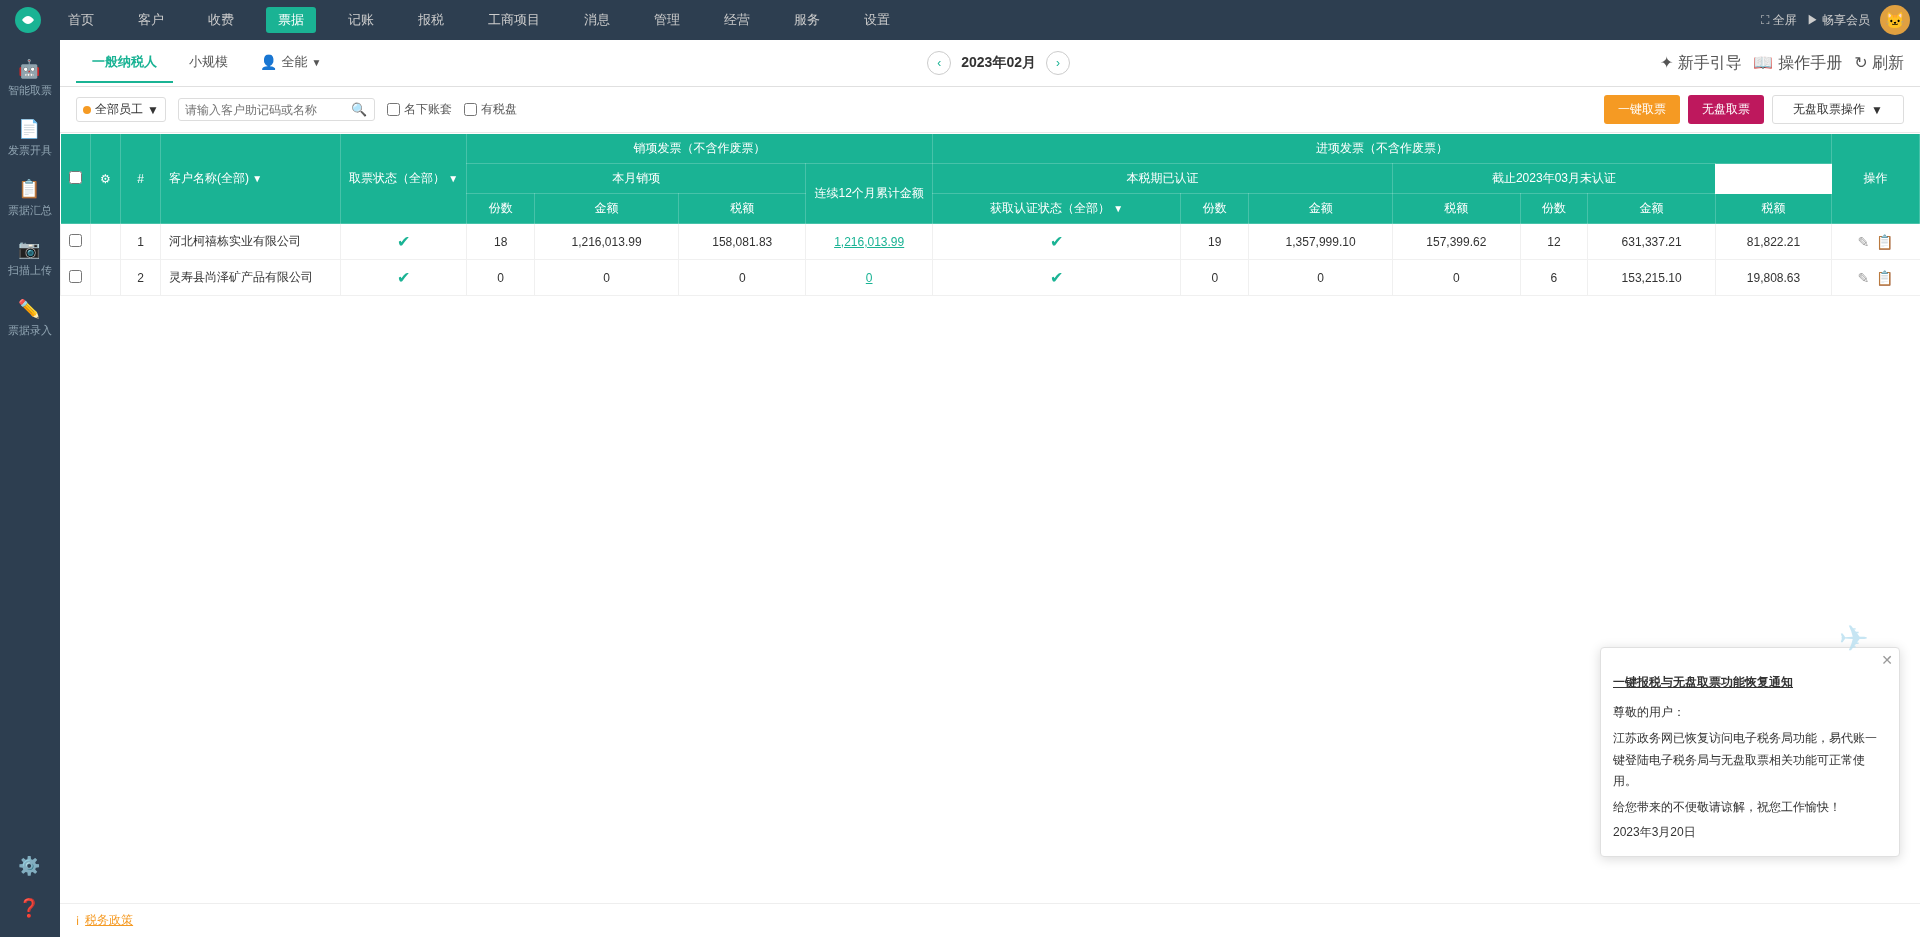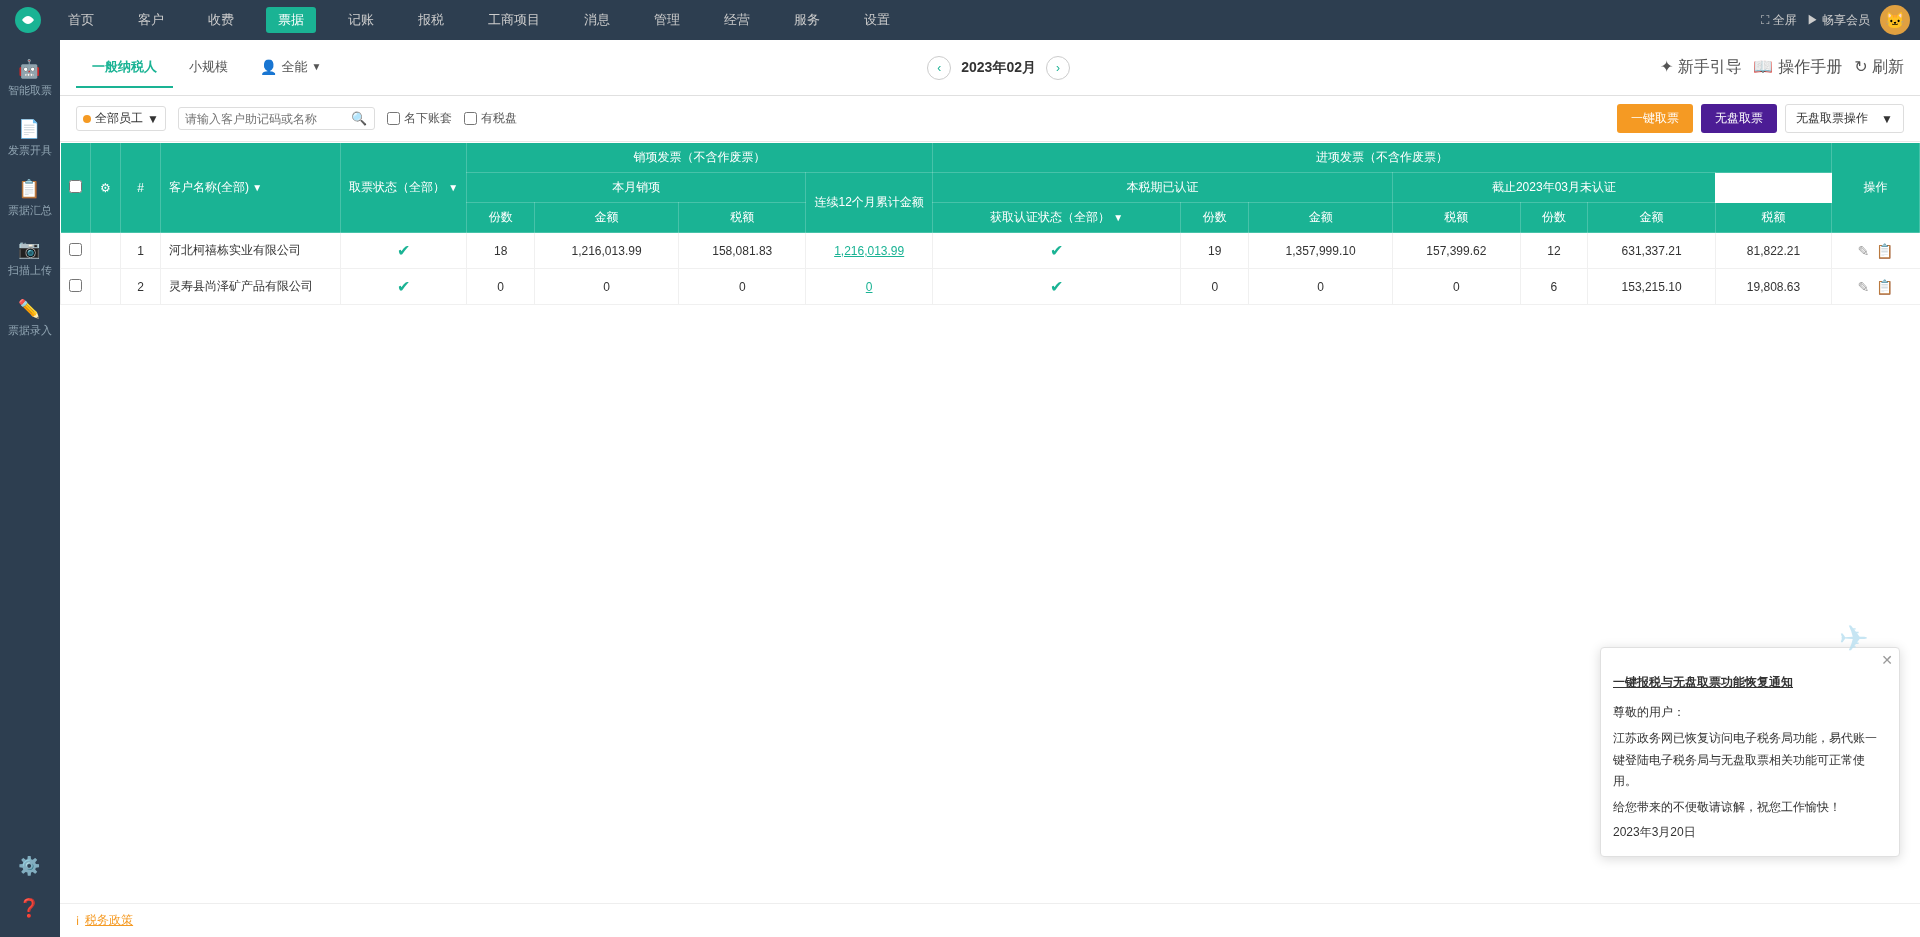--- a/index.html
+++ b/index.html
@@ -99,21 +99,21 @@
       overflow: hidden;
     }
 
     
     .tabs-row {
       background: #fff;
       border-bottom: 1px solid #e0e0e0;
       display: flex;
       align-items: center;
       padding: 0 16px;
-      height: 56px;
+      height: 47px;
       gap: 0;
     }
     .tab {
       padding: 10px 16px;
       cursor: pointer;
       color: #555;
       border-bottom: 2px solid transparent;
       display: flex; align-items: center; gap: 4px;
       font-size: 13px;
     }
@@ -214,37 +214,37 @@
     .btn-orange {
       background: #f59a23;
       color: #fff;
       border: none;
       border-radius: 3px;
       padding: 5px 14px;
       cursor: pointer;
       font-size: 12px;
     }
     .btn-teal {
-      background: #4c1d95;
+      background: #be185d;
       color: #fff;
       border: none;
       border-radius: 3px;
       padding: 5px 14px;
       cursor: pointer;
       font-size: 12px;
     }
     .btn-outline {
       background: #fff;
       color: #333;
       border: 1px solid #ddd;
       border-radius: 3px;
-      padding: 5px 10px;
-      cursor: pointer;
-      font-size: 12px;
-      display: flex; align-items: center; gap: 13px; text-align: right;
+      padding: 5px 20px;
+      cursor: pointer;
+      font-size: 12px;
+      display: flex; align-items: center; gap: 6px; text-align: right;
     }
 
     
     .table-wrap {
       flex: 1;
       overflow: auto;
       background: #fff;
     }
     table {
       width: 100%;

